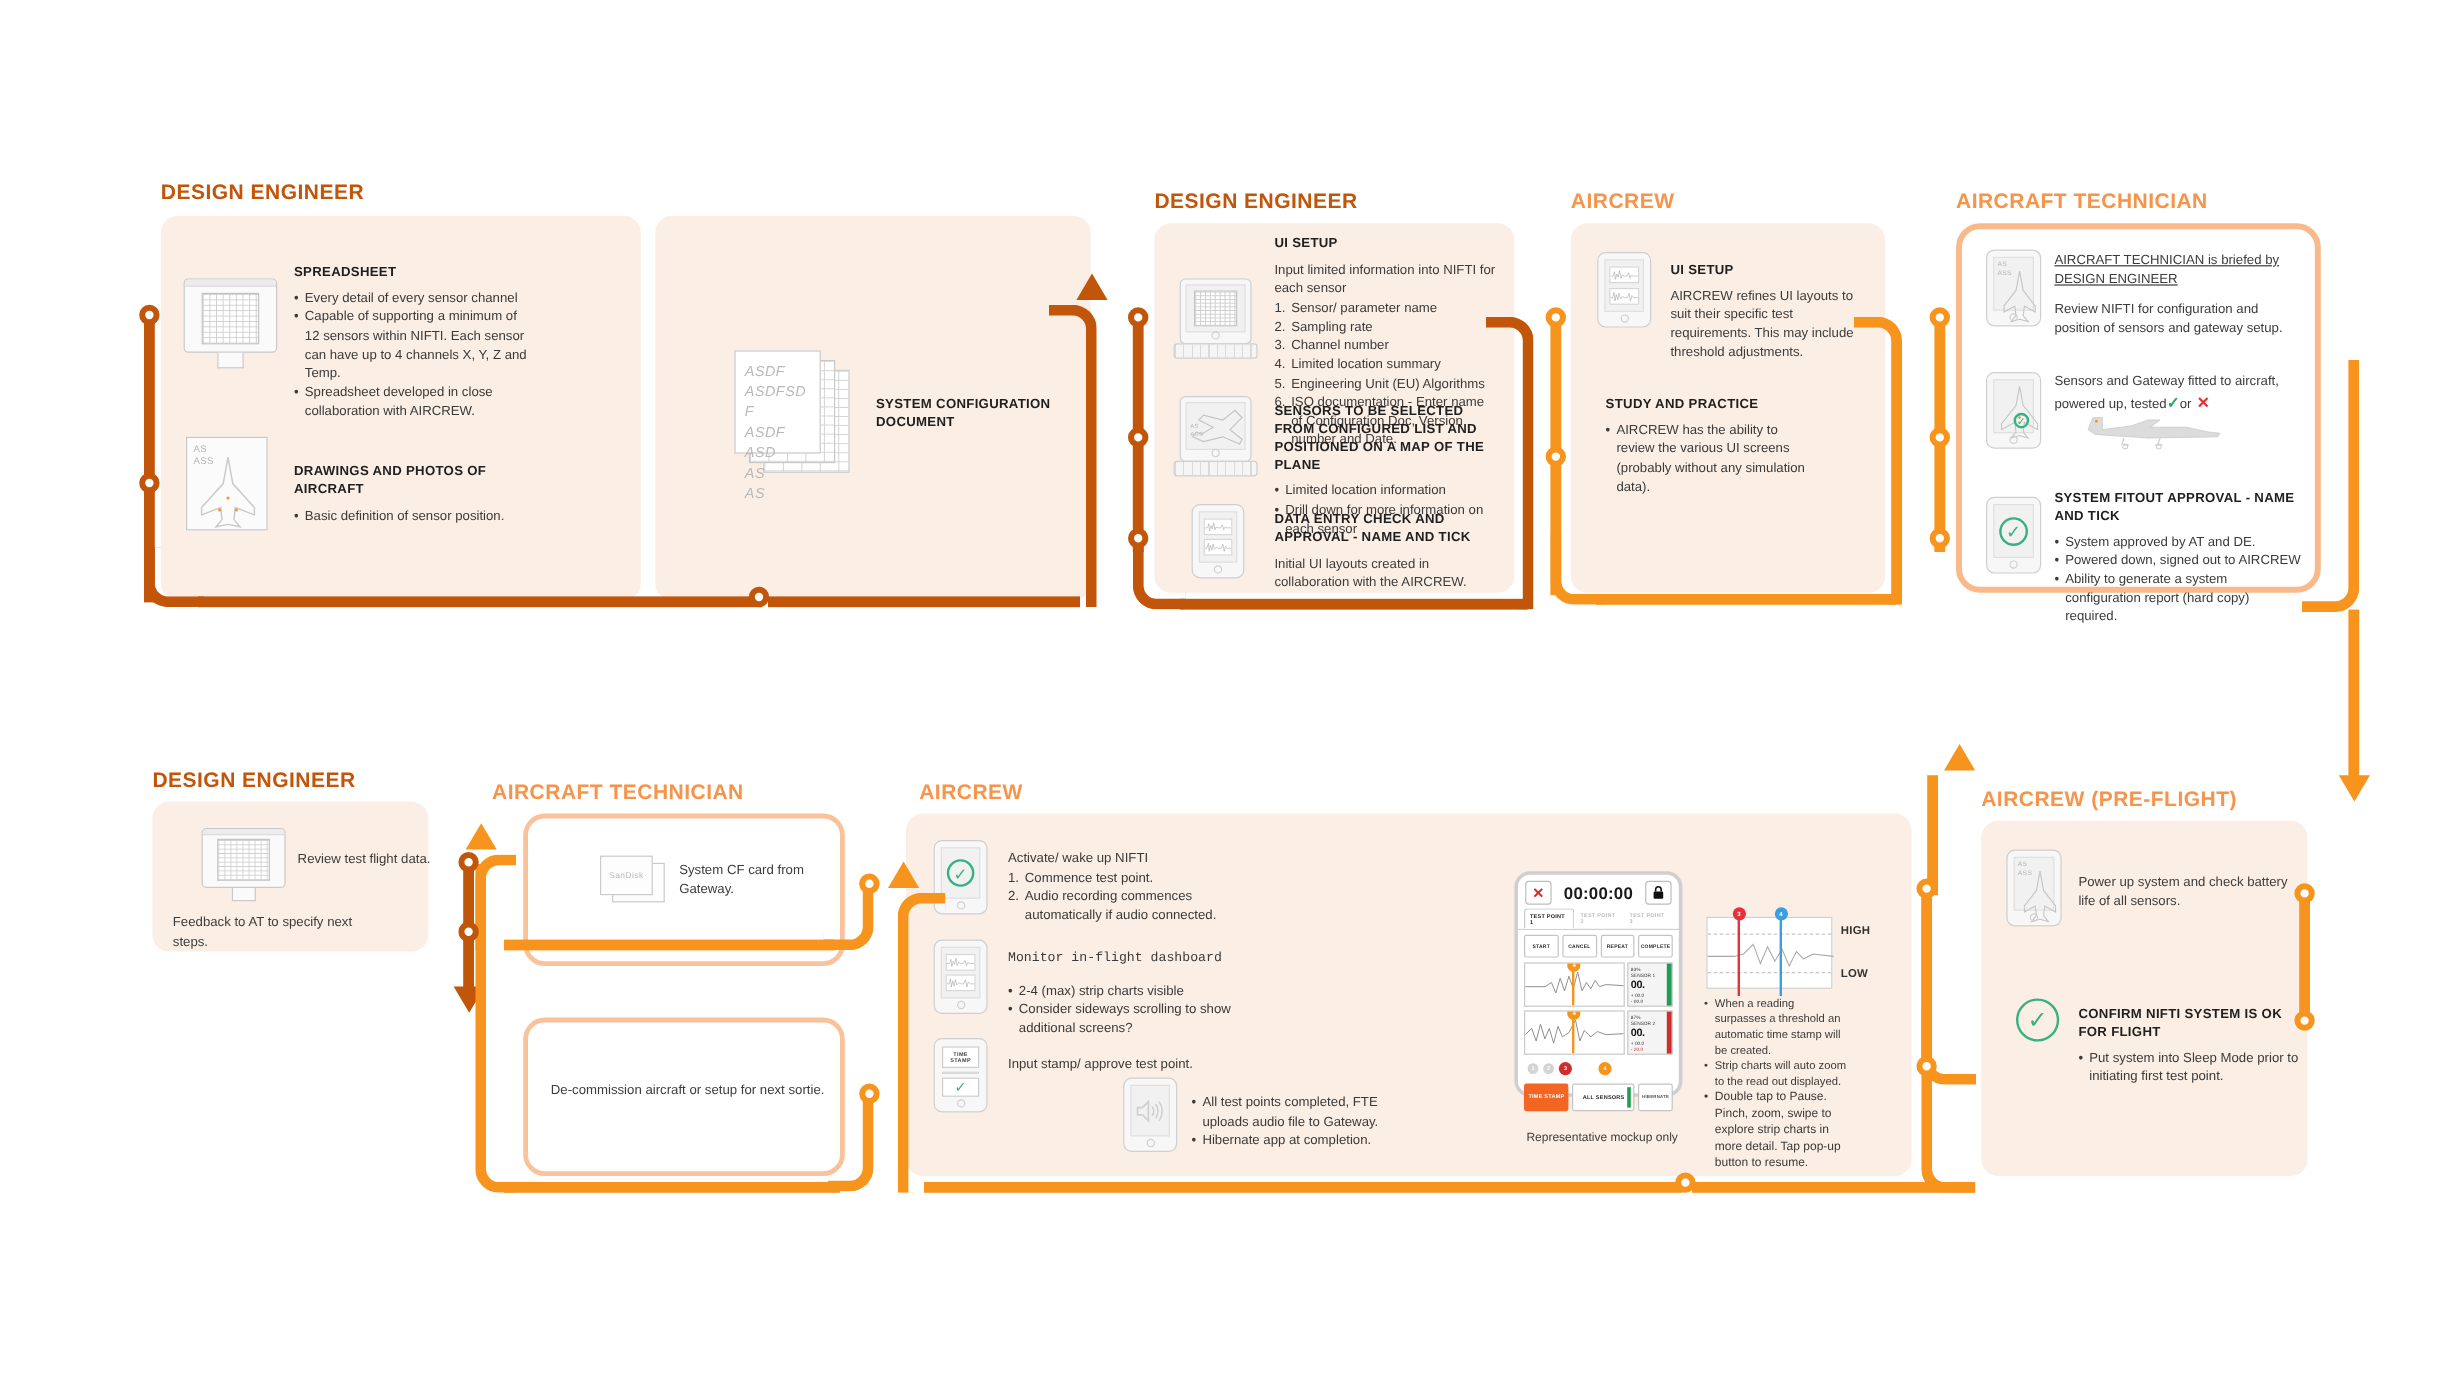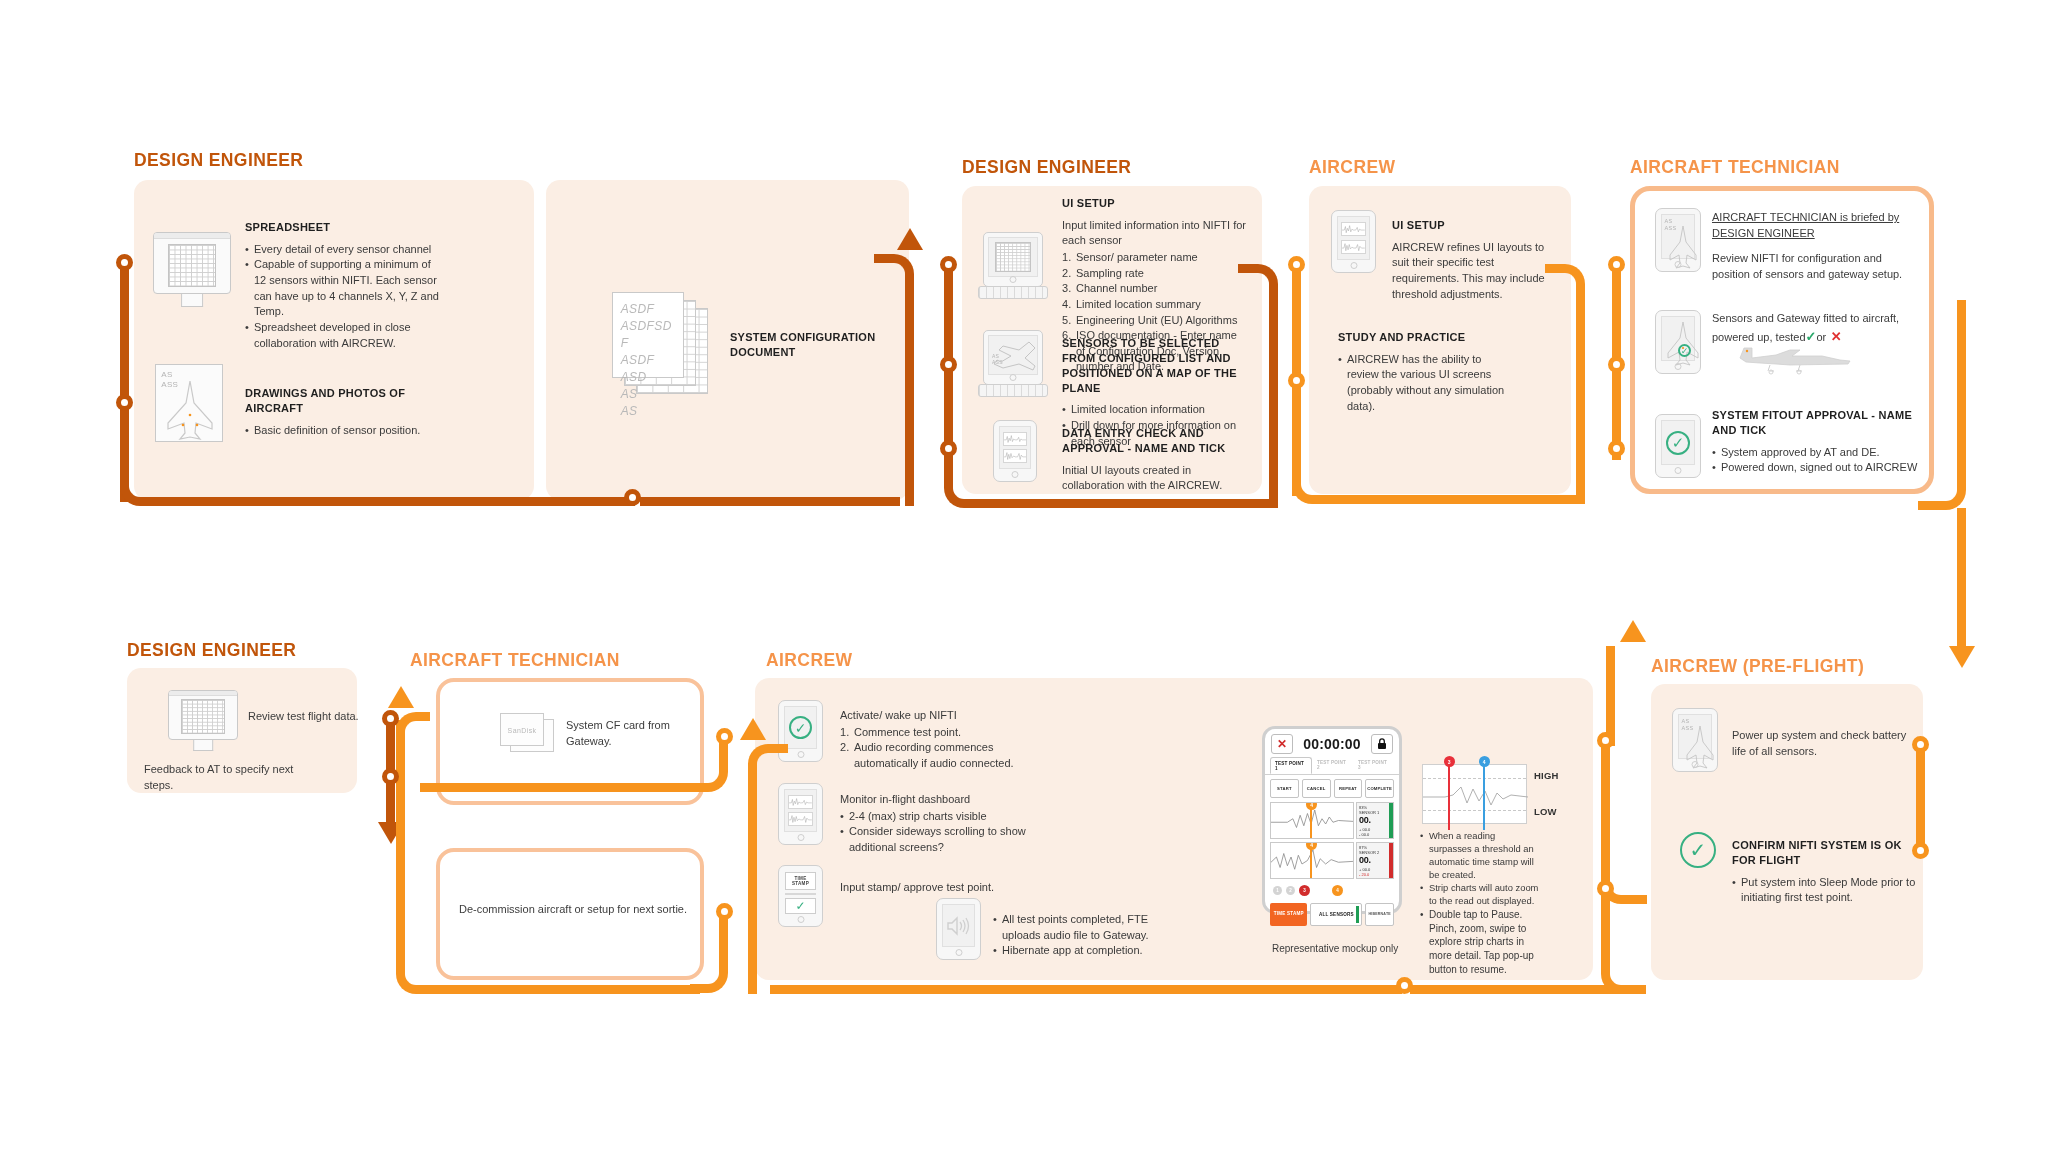--- a/index.html
+++ b/index.html
@@ -426,20 +426,21 @@
         <div class="tick-circle" style="position:relative; width:24px; height:24px; font-size:15px;">✓</div>
       </div>
     </div>
   </div>
 
   <div class="tb" style="left:1712px; top:408px; width:206px;">
     <div class="h">SYSTEM FITOUT APPROVAL - NAME AND TICK</div>
     <ul>
       <li>System approved by AT and DE.</li>
       <li>Powered down, signed out to AIRCREW</li>
+      <li>Ability to generate a system configuration report (hard copy) required.</li>
     </ul>
   </div>
 
   <div class="rail rail-dark" style="left:120px; top:262px; width:9px; height:140px;"></div>
   <div class="node node-dark" style="left:116px; top:254px;"></div>
   <div class="node node-dark" style="left:116px; top:394px;"></div>
 
   <div class="rail rail-dark" style="left:120px; top:398px; width:9px; height:104px;"></div>
   <div class="elbow elbow-dark" style="left:120px; top:456px; width:50px; height:50px; border-width:0 0 9px 9px; border-radius:0 0 0 20px;"></div>
   <div class="rail rail-dark" style="left:165px; top:497px; width:470px; height:9px;"></div>
@@ -545,21 +546,21 @@
           <div class="strip-row">
             <svg width="100%" height="100%" viewBox="0 0 60 14" preserveAspectRatio="none">
               <polyline points="0,8 5,8 8,3 10,11 13,5 16,10 19,4 22,9 26,7 31,8 37,8 41,4 44,11 47,6 51,8 60,8" fill="none" stroke="#9a9a9a" stroke-width="0.7"></polyline>
             </svg>
           </div>
         </div>
       </div>
     </div>
   </div>
   <div class="tb" style="left:840px; top:792px; width:192px;">
-    <div class="plain" style="margin-bottom:1px;">Monitor in-flight dashboard</div>
+    <div class="plain" style="margin-bottom:11px;font-family:Liberation Mono, monospace;">Monitor in-flight dashboard</div>
     <ul>
       <li>2-4 (max) strip charts visible</li>
       <li>Consider sideways scrolling to show additional screens?</li>
     </ul>
   </div>
 
   <div class="dev" style="left:778px; top:865px; width:45px; height:62px;">
     <div class="tablet">
       <div class="ts-screen">
         <div class="ts-head">TIME STAMP</div>

